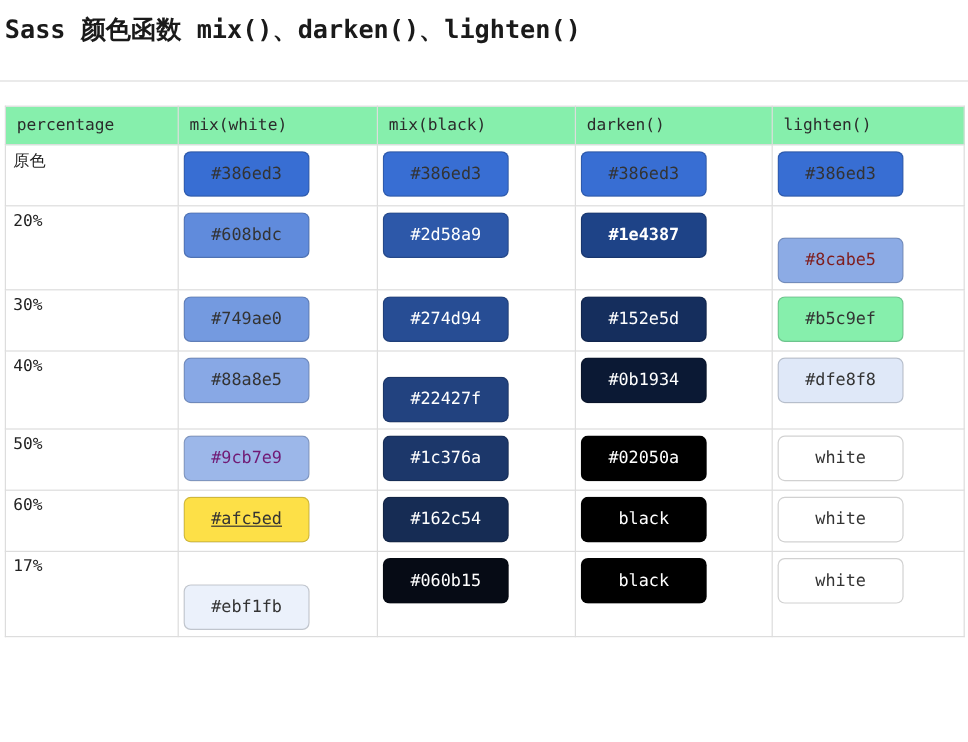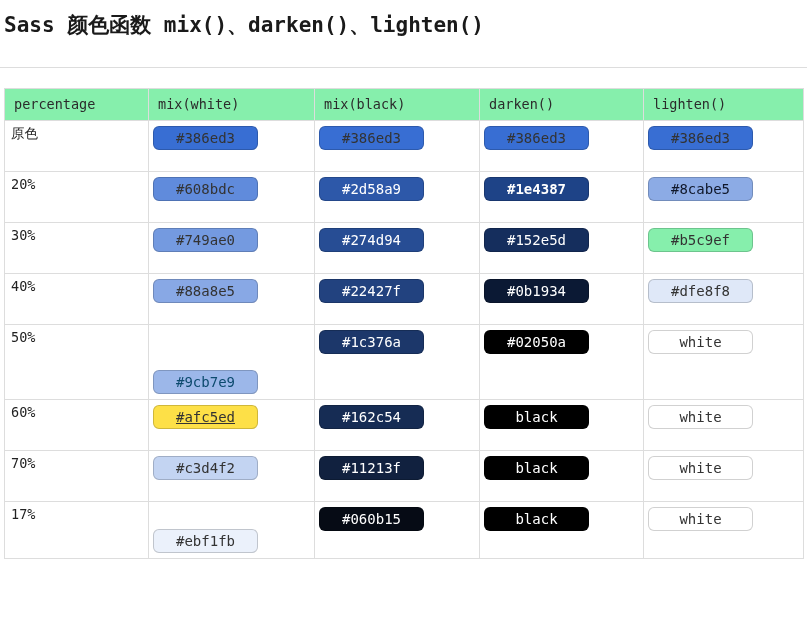--- a/index.html
+++ b/index.html
@@ -51,21 +51,21 @@
     padding: 4px 6px;
     font-size: 13.5px;
     color: #222222;
   }
   td.swatch-cell {
     padding: 5px 0 5px 4px;
   }
   .swatch {
     box-sizing: border-box;
     width: 105px;
-    height: 24px;
+    height: 38px;
     border: 1px solid rgba(0,0,0,0.18);
     border-radius: 6px;
     display: flex;
     align-items: center;
     justify-content: center;
     font-size: 14px;
     line-height: 1;
   }
 </style>
 </head>
@@ -111,21 +111,21 @@
         <td class="swatch-cell">
           <div class="swatch" style="background: rgb(96, 139, 220); color: rgb(51, 51, 51);">#608bdc</div>
         </td>
         <td class="swatch-cell">
           <div class="swatch" style="background: rgb(45, 88, 169); color: rgb(255, 255, 255);">#2d58a9</div>
         </td>
         <td class="swatch-cell">
           <div class="swatch" style="background: rgb(30, 67, 135); color: rgb(255, 255, 255); font-weight: bold;">#1e4387</div>
         </td>
         <td class="swatch-cell">
-          <div class="swatch" style="background: rgb(140, 171, 229); color: #0f172a;">#8cabe5</div>
+          <div class="swatch" style="background: rgb(140, 171, 229); color: #7f1d1d; margin-top: 21px;">#8cabe5</div>
         </td>
       </tr>
       <tr>
         <td class="pct">30%</td>
         <td class="swatch-cell">
           <div class="swatch" style="background: rgb(116, 154, 224); color: rgb(51, 51, 51);">#749ae0</div>
         </td>
         <td class="swatch-cell">
           <div class="swatch" style="background: rgb(39, 77, 148); color: rgb(255, 255, 255);">#274d94</div>
         </td>
@@ -135,66 +135,51 @@
         <td class="swatch-cell">
           <div class="swatch" style="background: #86efac; color: rgb(51, 51, 51);">#b5c9ef</div>
         </td>
       </tr>
       <tr>
         <td class="pct">40%</td>
         <td class="swatch-cell">
           <div class="swatch" style="background: rgb(136, 168, 229); color: rgb(51, 51, 51);">#88a8e5</div>
         </td>
         <td class="swatch-cell">
-          <div class="swatch" style="background: rgb(34, 66, 127); color: rgb(255, 255, 255);">#22427f</div>
+          <div class="swatch" style="background: rgb(34, 66, 127); color: rgb(255, 255, 255); margin-top: 16px;">#22427f</div>
         </td>
         <td class="swatch-cell">
           <div class="swatch" style="background: rgb(11, 25, 52); color: rgb(255, 255, 255);">#0b1934</div>
         </td>
         <td class="swatch-cell">
           <div class="swatch" style="background: rgb(223, 232, 248); color: rgb(51, 51, 51);">#dfe8f8</div>
         </td>
       </tr>
       <tr>
         <td class="pct">50%</td>
         <td class="swatch-cell">
-          <div class="swatch" style="background: rgb(156, 183, 233); color: #0c4a6e; margin-top: 40px;">#9cb7e9</div>
+          <div class="swatch" style="background: rgb(156, 183, 233); color: #701a75;">#9cb7e9</div>
         </td>
         <td class="swatch-cell">
           <div class="swatch" style="background: rgb(28, 55, 106); color: rgb(255, 255, 255);">#1c376a</div>
         </td>
         <td class="swatch-cell">
           <div class="swatch" style="background: #000000; color: rgb(255, 255, 255);">#02050a</div>
         </td>
         <td class="swatch-cell">
           <div class="swatch" style="background: rgb(255, 255, 255); color: rgb(51, 51, 51);">white</div>
         </td>
       </tr>
       <tr>
         <td class="pct">60%</td>
         <td class="swatch-cell">
           <div class="swatch" style="background: #fde047; color: rgb(51, 51, 51); text-decoration: underline;">#afc5ed</div>
         </td>
         <td class="swatch-cell">
           <div class="swatch" style="background: rgb(22, 44, 84); color: rgb(255, 255, 255);">#162c54</div>
-        </td>
-        <td class="swatch-cell">
-          <div class="swatch" style="background: rgb(0, 0, 0); color: rgb(255, 255, 255);">black</div>
-        </td>
-        <td class="swatch-cell">
-          <div class="swatch" style="background: rgb(255, 255, 255); color: rgb(51, 51, 51);">white</div>
-        </td>
-      </tr>
-      <tr>
-        <td class="pct">70%</td>
-        <td class="swatch-cell">
-          <div class="swatch" style="background: rgb(195, 212, 242); color: rgb(51, 51, 51);">#c3d4f2</div>
-        </td>
-        <td class="swatch-cell">
-          <div class="swatch" style="background: rgb(17, 33, 63); color: rgb(255, 255, 255);">#11213f</div>
         </td>
         <td class="swatch-cell">
           <div class="swatch" style="background: rgb(0, 0, 0); color: rgb(255, 255, 255);">black</div>
         </td>
         <td class="swatch-cell">
           <div class="swatch" style="background: rgb(255, 255, 255); color: rgb(51, 51, 51);">white</div>
         </td>
       </tr>
       <tr>
         <td class="pct">17%</td>

